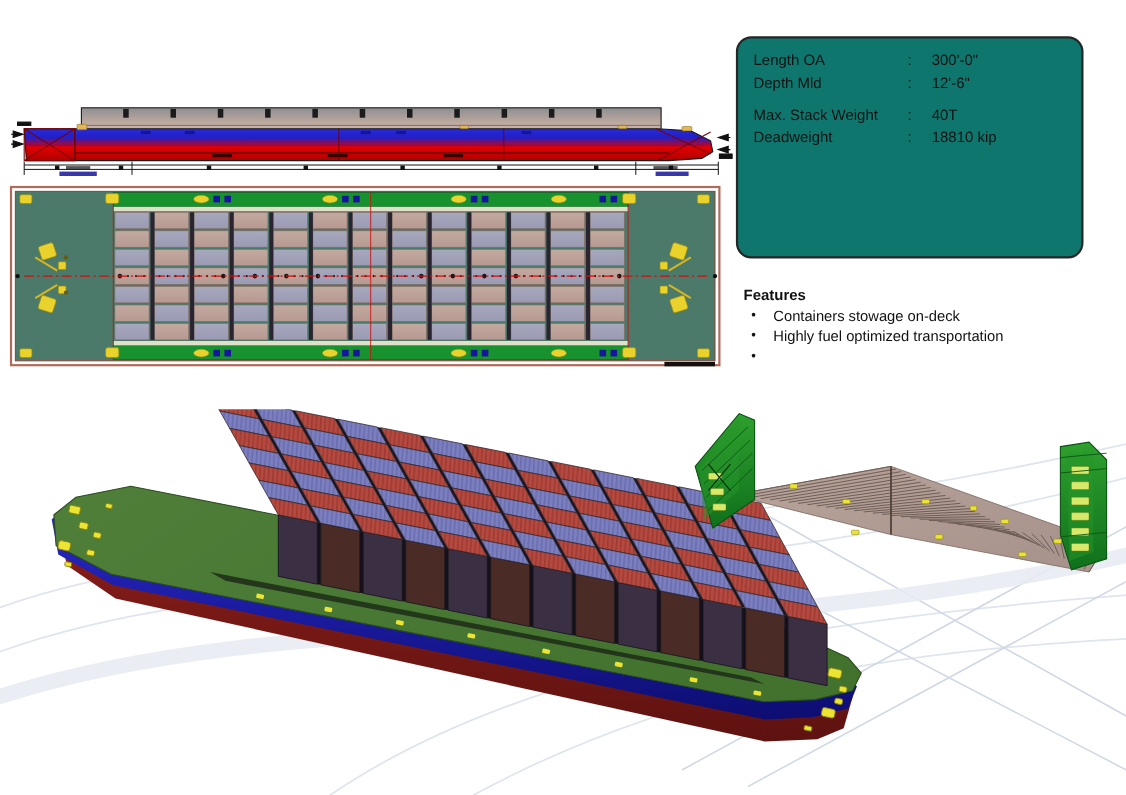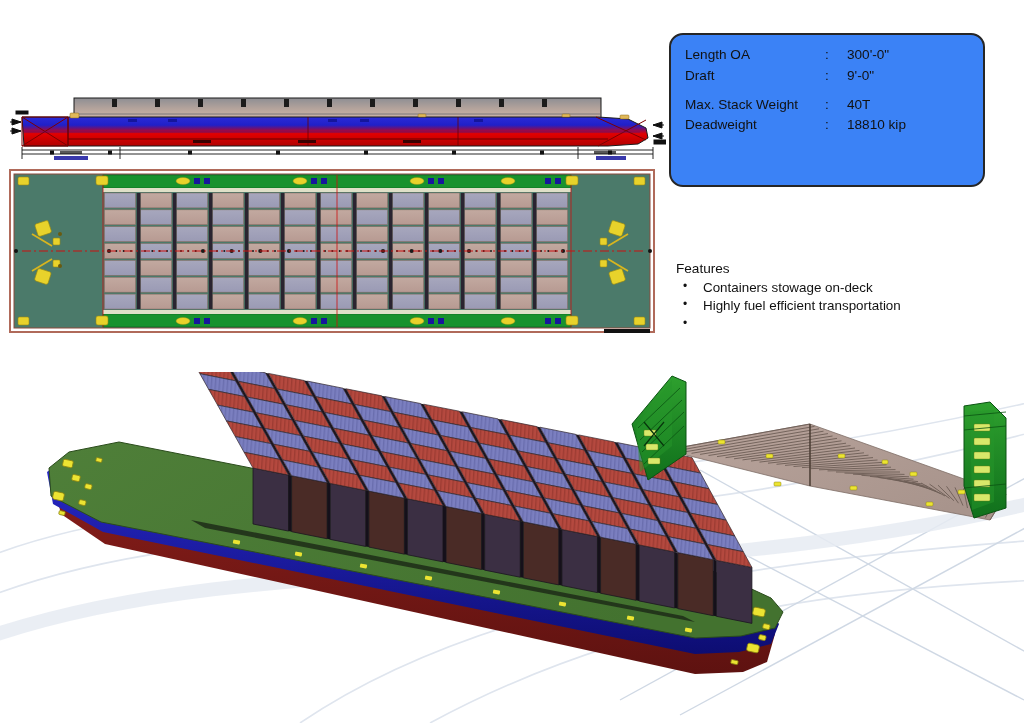--- a/index.html
+++ b/index.html
@@ -12,22 +12,22 @@
     position:relative;
     color:#1b1b1b;
   }
   .page{position:relative;width:1024px;height:723px;overflow:hidden;background:#fff;}
 
   
   .bg-swooshes{position:absolute;inset:0;z-index:0;pointer-events:none;}
 
   
   .spec-box{
-    position:absolute;left:669px;top:33px;width:316px;height:154px;
-    background:#3b82f6;
+    position:absolute;left:669px;top:33px;width:316px;height:202px;
+    background:#0f766e;
     border:2px solid #262626;
     border-radius:14px;
     box-sizing:border-box;
     z-index:6;
   }
   .spec-table{
     position:absolute;left:14px;top:10px;right:8px;
     border-collapse:collapse;
     font-size:13.6px;
     line-height:1.38;
@@ -36,21 +36,21 @@
   .spec-table td.k{width:140px;white-space:nowrap;}
   .spec-table td.c{width:22px;text-align:left;}
   .spec-table td.v{white-space:pre-line;}
   .spec-table tr.gap td{height:8px;padding:0;font-size:0;line-height:0;}
 
   
   .features{
     position:absolute;left:676px;top:261px;width:340px;z-index:6;
   }
   .features h3{
-    margin:0 0 3px 0;font-size:13.6px;font-weight:normal;color:#111;
+    margin:0 0 3px 0;font-size:13.6px;font-weight:bold;color:#111;
   }
   .feature-list{list-style:none;margin:0;padding:0;}
   .feature-list li{
     position:relative;padding-left:27px;font-size:13.4px;line-height:1.30;
     margin-bottom:1px;color:#111;
   }
   .feature-list li .bullet{
     position:absolute;left:7px;top:0px;font-size:12px;line-height:1.30;color:#111;
   }
   .feature-list li.justified{text-align:justify;text-align-last:left;}
@@ -800,23 +800,23 @@
 
   <div class="spec-box">
     <table class="spec-table">
       <tbody id="spec-body">
           <tr>
             <td class="k">Length OA</td>
             <td class="c">:</td>
             <td class="v">300'-0"</td>
           </tr>
           <tr>
-            <td class="k">Draft</td>
+            <td class="k">Depth Mld</td>
             <td class="c">:</td>
-            <td class="v">9'-0"</td>
+            <td class="v">12'-6"</td>
           </tr>
           <tr class="gap">
             <td colspan="3"></td>
           </tr>
           <tr>
             <td class="k">Max. Stack Weight</td>
             <td class="c">:</td>
             <td class="v">40T</td>
           </tr>
           <tr>
@@ -825,18 +825,18 @@
             <td class="v">18810 kip</td>
           </tr>
         </tbody>
     </table>
   </div>
 
   <div class="features">
     <h3>Features</h3>
     <ul class="feature-list" id="feature-list">
         <li><span class="bullet">•</span><span>Containers stowage on-deck</span></li>
-        <li><span class="bullet">•</span><span>Highly fuel efficient transportation</span></li>
+        <li><span class="bullet">•</span><span>Highly fuel optimized transportation</span></li>
         <li class="justified"><span class="bullet">•</span></li>
       </ul>
   </div>
 
 </div>
 
 </body></html>

